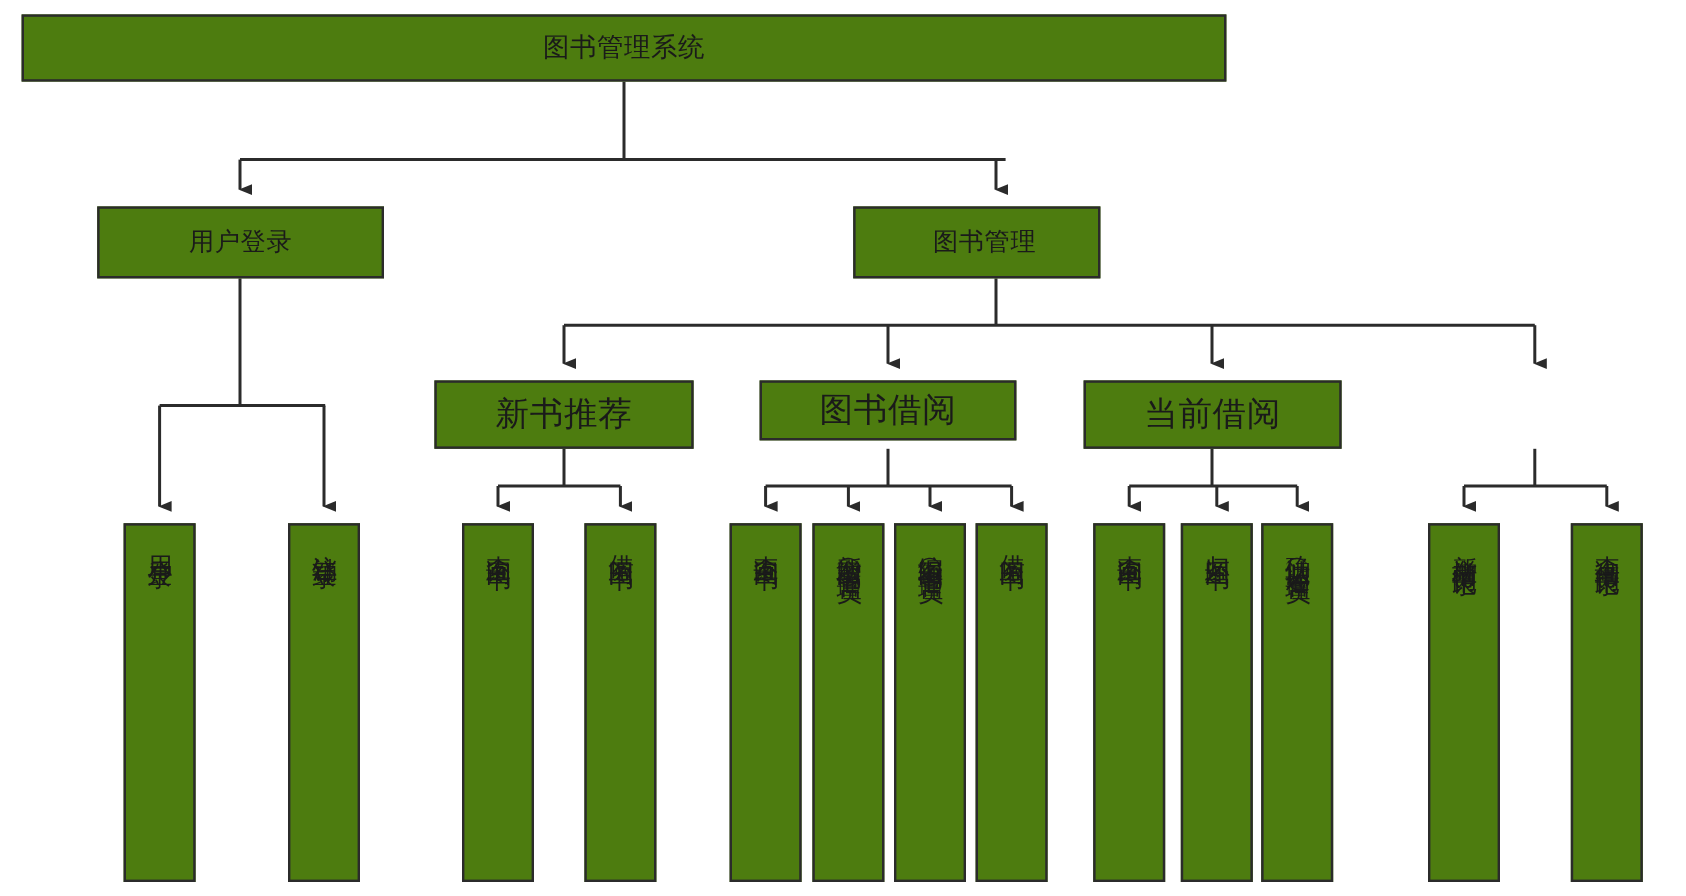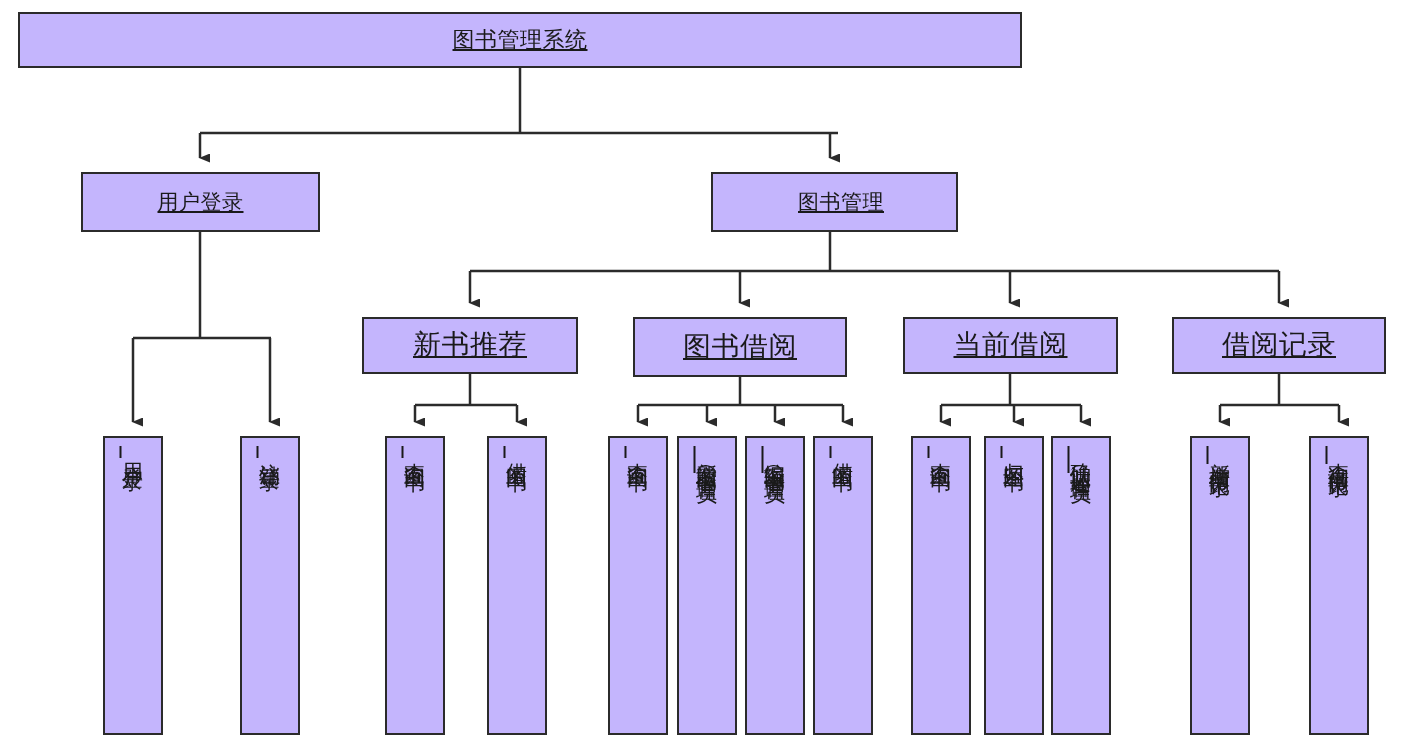--- a/index.html
+++ b/index.html
@@ -14,27 +14,26 @@
     width: 1405px; height: 747px;
     background: #ffffff;
   }
   svg.wires {
     position: absolute; left: 0; top: 0;
     width: 1405px; height: 747px;
     pointer-events: none;
   }
   .node {
     position: absolute;
-    background: #c4b5fd;
+    background: #4d7c0f;
     border: 2px solid #2b2b2b;
     display: flex;
     align-items: center;
     justify-content: center;
     color: #1a1a1a;
-    text-decoration: underline;
   }
   .node .lbl {
     font-size: 21px;
     line-height: 1.15;
     letter-spacing: 0.5px;
     white-space: nowrap;
   }
   .node.root .lbl { font-size: 22px; }
   .node.lvl2 .lbl { font-size: 21px; }
   .node.lvl3 .lbl { font-size: 28px; }
@@ -117,35 +116,32 @@
     </g>
   </svg>
 
   <div class="node root" style="left:18px;top:12px;width:1004px;height:56px;">
     <span class="lbl">图书管理系统</span>
   </div>
 
   <div class="node lvl2" style="left:81px;top:172px;width:239px;height:60px;">
     <span class="lbl">用户登录</span>
   </div>
-  <div class="node lvl2" style="left:711px;top:172px;width:247px;height:60px;padding-left:13px;">
+  <div class="node lvl2" style="left:711px;top:172px;width:206px;height:60px;padding-left:13px;">
     <span class="lbl">图书管理</span>
   </div>
 
   <div class="node lvl3" style="left:362px;top:317px;width:216px;height:57px;">
     <span class="lbl">新书推荐</span>
   </div>
-  <div class="node lvl3" style="left:633px;top:317px;width:214px;height:60px;">
+  <div class="node lvl3" style="left:633px;top:317px;width:214px;height:50px;">
     <span class="lbl">图书借阅</span>
   </div>
   <div class="node lvl3" style="left:903px;top:317px;width:215px;height:57px;">
     <span class="lbl">当前借阅</span>
-  </div>
-  <div class="node lvl3" style="left:1172px;top:317px;width:214px;height:57px;">
-    <span class="lbl">借阅记录</span>
   </div>
 
   <div class="node leaf" style="left:103px;top:436px;width:60px;height:299px;">
     <span class="lbl">用户登录</span>
   </div>
   <div class="node leaf" style="left:240px;top:436px;width:60px;height:299px;">
     <span class="lbl">注销登录</span>
   </div>
   <div class="node leaf" style="left:385px;top:436px;width:60px;height:299px;">
     <span class="lbl">查询图书</span>

